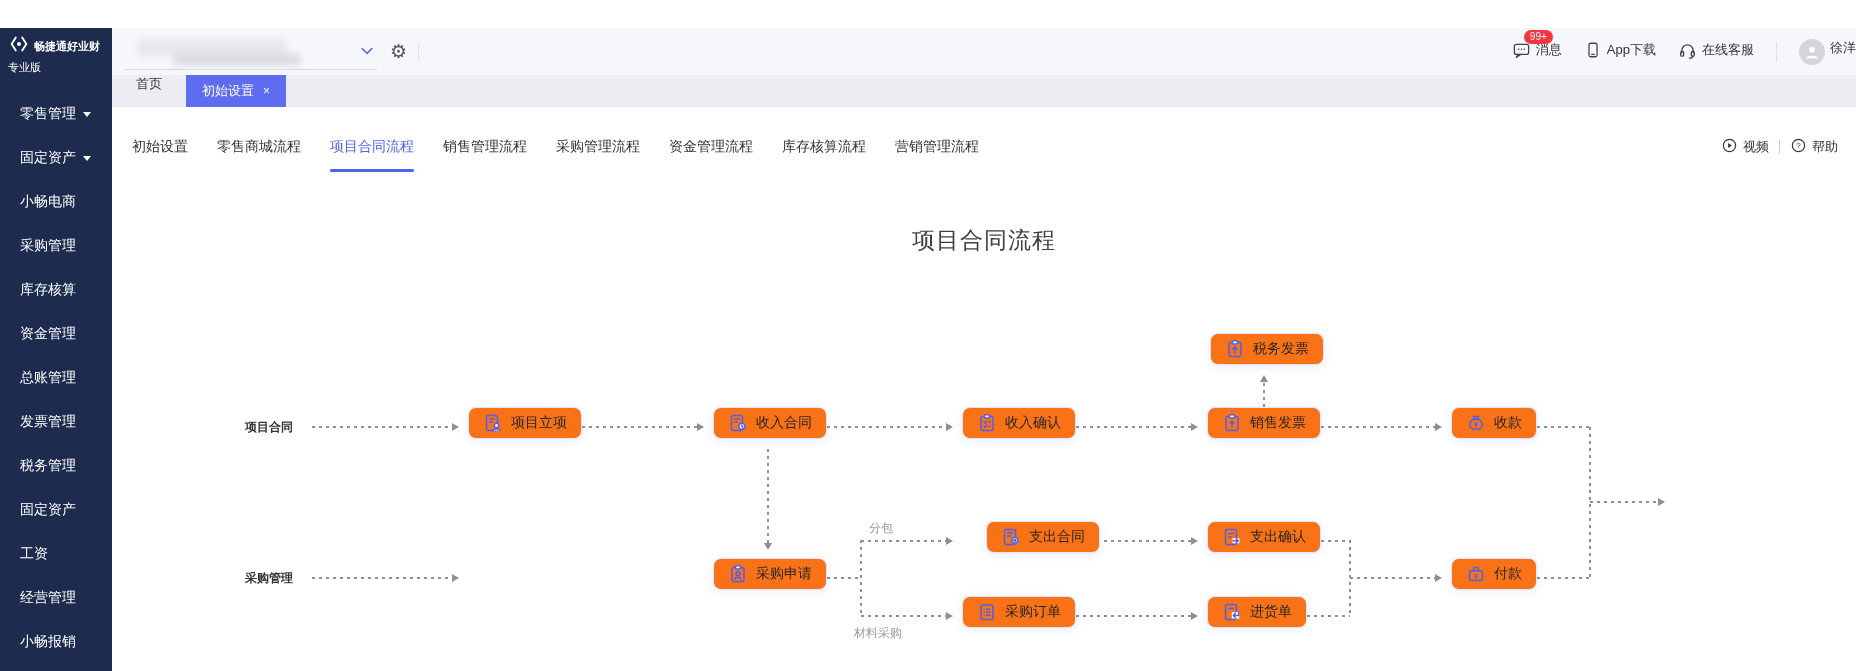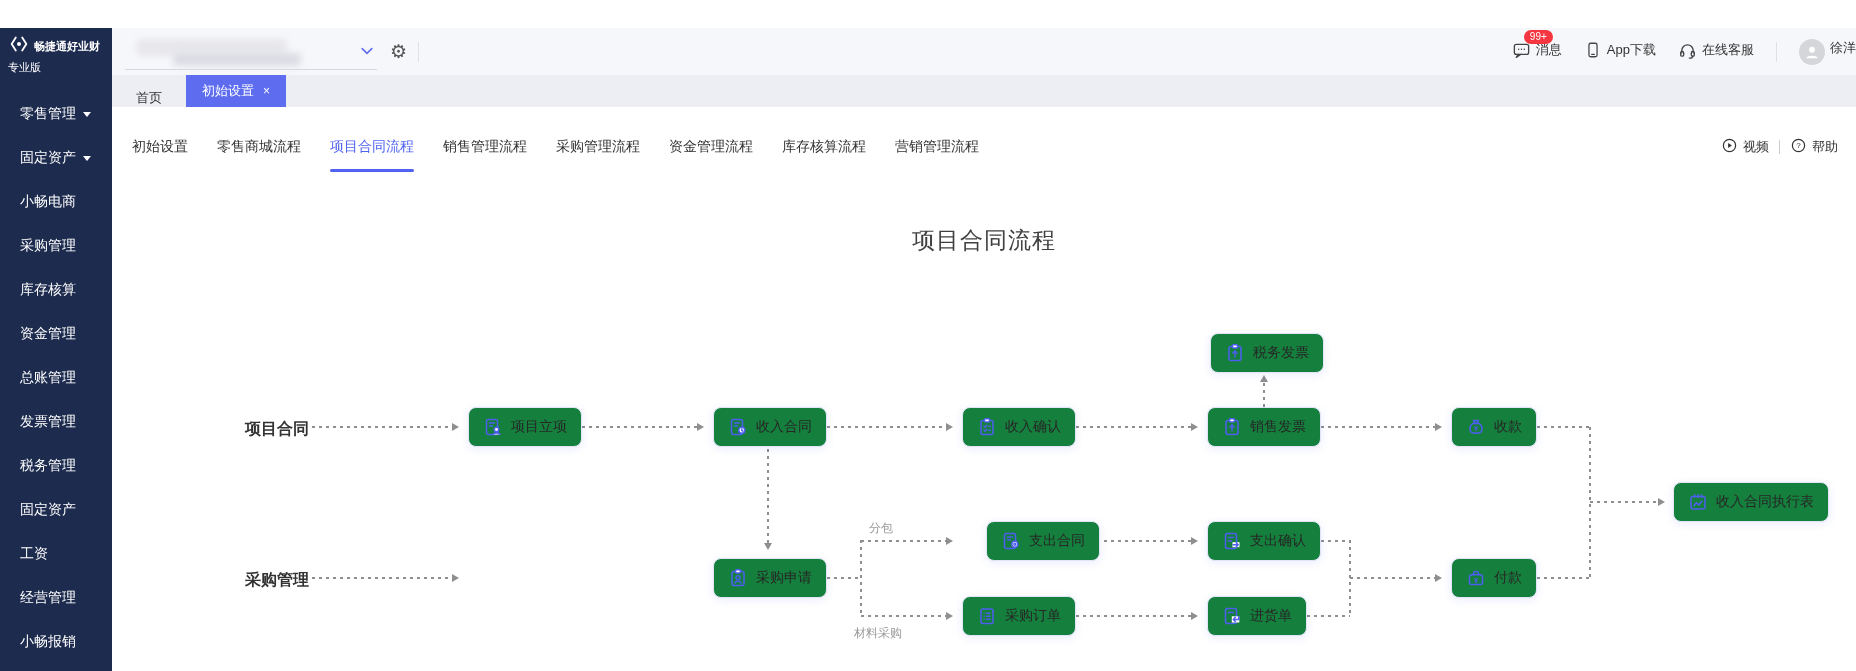--- a/index.html
+++ b/index.html
@@ -31,39 +31,39 @@
   .hdr-divider { position:absolute; left:306px; top:14px; width:1px; height:20px; background:#e0e1e6; }
   .demo { position:absolute; left:328px; top:0; height:47px; display:flex; align-items:center; gap:7px; font-size:14px; color:#333; cursor:pointer; }
   .hdr-right { position:absolute; right:0; top:0; height:47px; display:flex; align-items:center; gap:22px; font-size:13px; color:#333; }
   .hdr-item { display:flex; gap:5px; cursor:pointer; position:relative; }
   .badge { position:absolute; top:-11px; left:12px; background:#f5353f; color:#fff; font-size:10px; line-height:14px; padding:0 6px; border-radius:8px; white-space:nowrap; }
   .avatar { width:26px; height:26px; border-radius:50%; background:#d4d6da; display:flex; align-items:center; justify-content:center; overflow:hidden; }
   .uname { max-width:28px; overflow:hidden; white-space:nowrap; }
 
   
   .tabstrip { position:absolute; top:75px; left:112px; right:0; height:32px; background:#eceef4; display:flex; align-items:stretch; }
-  .tab-home { display:flex; align-items:flex-end; padding:0 24px; font-size:13px; color:#333; cursor:pointer; }
+  .tab-home { display:flex; align-items:flex-start; padding:0 24px; font-size:13px; color:#333; cursor:pointer; }
   .tab-active { display:flex; align-items:center; gap:9px; padding:0 16px; background:#5e6cf0; color:#fff; font-size:13px; cursor:pointer; }
   .tab-close { font-size:12px; cursor:pointer; line-height:1; }
 
   
   .main { position:absolute; top:107px; left:112px; right:0; bottom:0; background:#fff; }
   .subnav { position:relative; height:80px; display:flex; align-items:center; gap:29px; padding-left:20px; }
   .subtab { position:relative; font-size:14px; color:#333; cursor:pointer; padding:28px 0; white-space:nowrap; }
   .subtab.active { color:#4f63f0; font-weight:500; }
   .subtab.active::after { content:""; position:absolute; left:0; right:0; bottom:12px; height:3px; border-radius:2px; background:#4f63f0; }
   .subnav-right { position:absolute; right:18px; top:0; height:80px; display:flex; align-items:center; gap:10px; font-size:13px; color:#333; }
   .sn-item { display:flex; align-items:center; gap:5px; cursor:pointer; }
   .sn-divider { width:1px; height:14px; background:#ccc; }
 
   
   .canvas { position:relative; width:1744px; height:484px; }
   .flow-title { position:absolute; top:38px; left:0; width:100%; text-align:center; font-size:23px; color:#404040; font-weight:500; letter-spacing:1px; }
-  .row-label { position:absolute; font-size:16px; font-weight:bold; color:#333; }
-  .node { position:absolute; height:40px; display:inline-flex; align-items:center; gap:8px; padding:0 14px; background:#15803d; border:1px solid #e2e5f9; border-radius:8px; box-shadow:0 2px 8px rgba(84,98,255,.12); font-size:14px; color:#262626; cursor:pointer; white-space:nowrap; }
+  .row-label { position:absolute; font-size:12px; font-weight:bold; color:#333; }
+  .node { position:absolute; height:32px; display:inline-flex; align-items:center; gap:8px; padding:0 14px; background:#f97316; border:1px solid #e2e5f9; border-radius:8px; box-shadow:0 2px 8px rgba(84,98,255,.12); font-size:14px; color:#262626; cursor:pointer; white-space:nowrap; }
   .node svg { flex:0 0 auto; }
   .hline { position:absolute; height:2px; background:repeating-linear-gradient(90deg,#8f8f8f 0 3px,transparent 3px 7px); }
   .vline { position:absolute; width:2px; background:repeating-linear-gradient(180deg,#8f8f8f 0 3px,transparent 3px 7px); }
   .ar { position:absolute; width:0; height:0; border-top:4px solid transparent; border-bottom:4px solid transparent; border-left:7px solid #8f8f8f; }
   .au { position:absolute; width:0; height:0; border-left:4px solid transparent; border-right:4px solid transparent; border-bottom:7px solid #8f8f8f; }
   .ad { position:absolute; width:0; height:0; border-left:4px solid transparent; border-right:4px solid transparent; border-top:7px solid #8f8f8f; }
   .branch-label { position:absolute; font-size:12px; color:#999; white-space:nowrap; }
 </style>
 </head>
 <body>
@@ -337,30 +337,20 @@
 
       <div class="node" style="left:1339px; top:220px;">
         <svg width="20" height="20" viewBox="0 0 20 20" fill="none" stroke="#4e5ef0" stroke-width="1.5" stroke-linecap="round" stroke-linejoin="round">
           <path d="M7.5 3.5h5l-1.2 2.6h-2.6z"></path>
           <path d="M6.8 6.5h6.4c1.9 1.3 2.9 3.2 2.9 5.2 0 2.9-2.2 4.6-6.1 4.6s-6.1-1.7-6.1-4.6c0-2 1-3.9 2.9-5.2z"></path>
           <text x="10" y="14.4" font-size="7.5" text-anchor="middle" fill="#4e5ef0" stroke="none" font-weight="bold">¥</text>
         </svg>
         <span>收款</span>
       </div>
 
-      <div class="node" style="left:1561px; top:295px;">
-        <svg width="20" height="20" viewBox="0 0 20 20" fill="none" stroke="#4e5ef0" stroke-width="1.5" stroke-linecap="round" stroke-linejoin="round">
-          <rect x="3" y="4.5" width="14" height="12.5" rx="2"></rect>
-          <line x1="6.5" y1="2.8" x2="6.5" y2="5.2"></line>
-            <line x1="10" y1="2.8" x2="10" y2="5.2"></line>
-            <line x1="13.5" y1="2.8" x2="13.5" y2="5.2"></line>
-          <path d="M6 13.8l2.4-3.2 2.4 2.4 3.2-3.8"></path>
-        </svg>
-        <span>收入合同执行表</span>
-      </div>
 
       <div class="node" style="left:601px; top:371px;">
         <svg width="20" height="20" viewBox="0 0 20 20" fill="none" stroke="#4e5ef0" stroke-width="1.5" stroke-linecap="round" stroke-linejoin="round">
           <rect x="4" y="3.5" width="12" height="14" rx="2"></rect>
             <rect x="7.5" y="1.8" width="5" height="3.2" rx="1" fill="#fff"></rect>
           <circle cx="10" cy="9.8" r="2"></circle>
             <path d="M6.9 15c.6-2.2 5.6-2.2 6.2 0"></path>
         </svg>
         <span>采购申请</span>
       </div>

